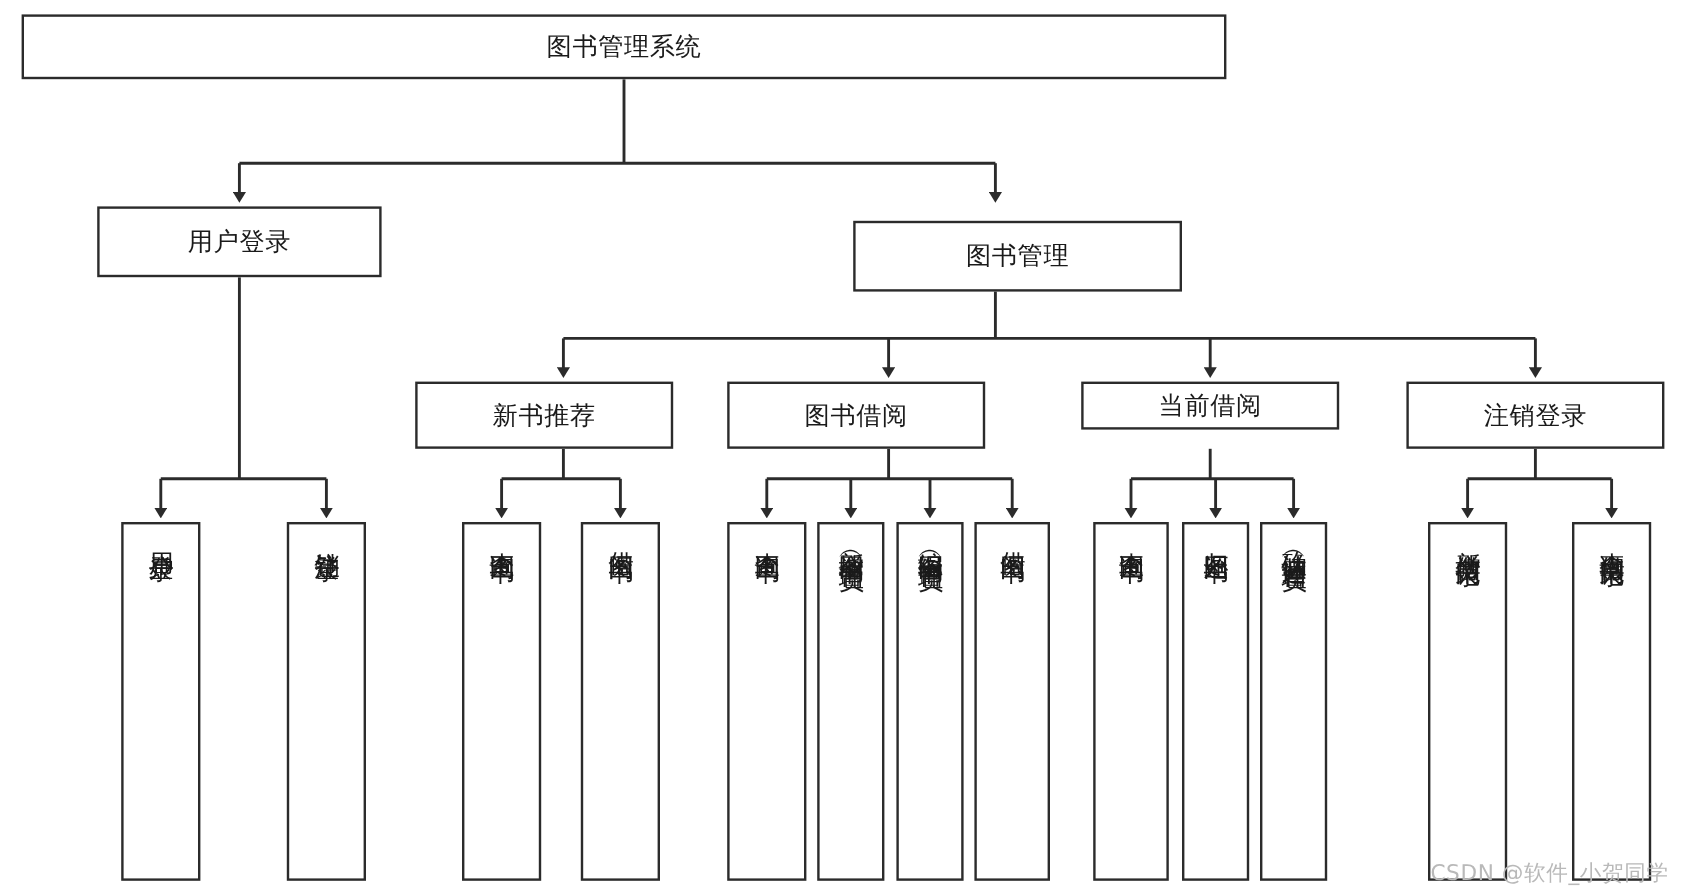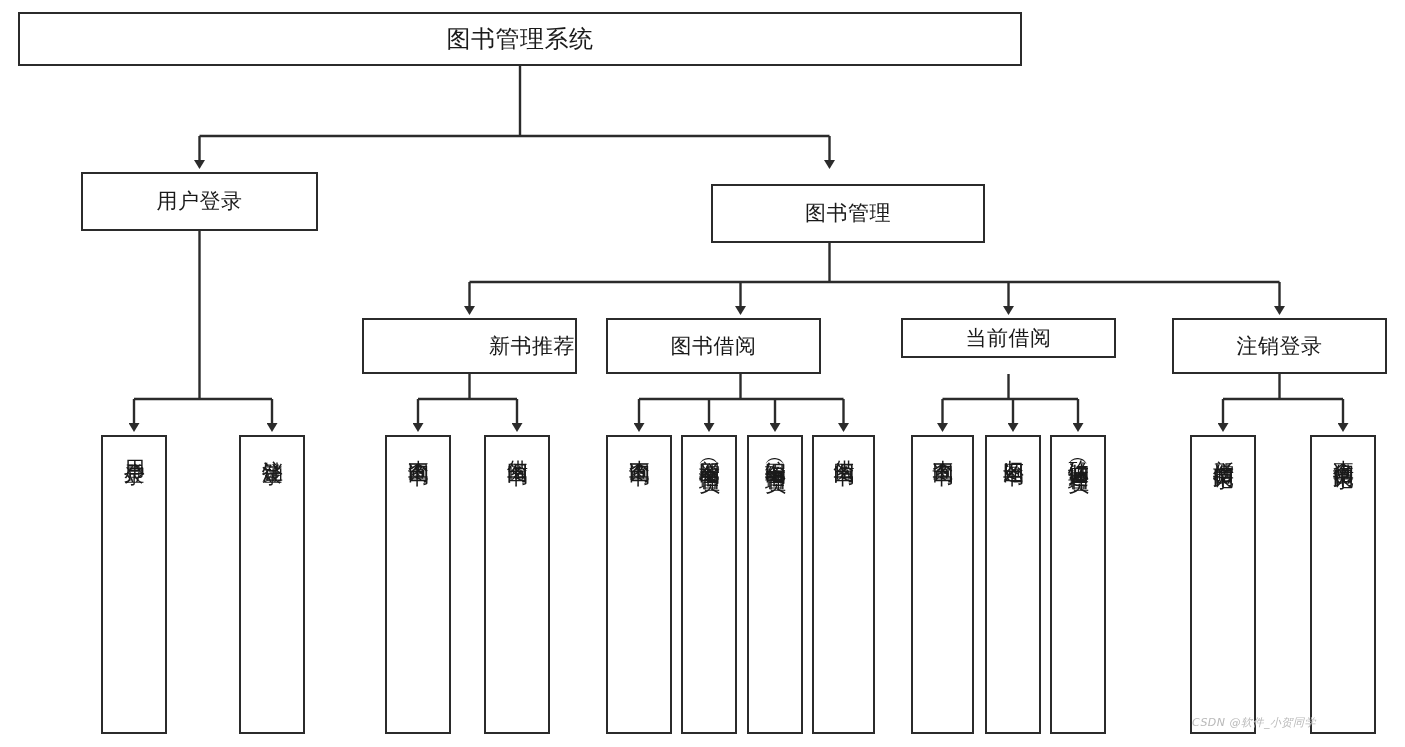--- a/index.html
+++ b/index.html
@@ -50,29 +50,28 @@
     padding-top: 6px;
   }
   .node.v .label {
     writing-mode: vertical-rl;
     text-orientation: upright;
     font-size: 21px;
     letter-spacing: 2px;
     line-height: 1;
     margin: 0 auto;
   }
-  .node.root .label { font-size: 24px; }
+  .node.root .label { font-size: 21px; }
   .watermark {
     position: absolute;
-    font-size: 11px;
+    font-size: 18px;
     color: #b9b9b9;
     white-space: nowrap;
     letter-spacing: 0.5px;
     font-family: "DejaVu Sans", "Liberation Sans", sans-serif;
-    font-style: italic;
   }
 </style>
 </head>
 <body>
 
 <div id="canvas">
   <svg class="wires" viewBox="0 0 1405 747">
     <defs>
       <marker id="arrow" markerWidth="9" markerHeight="11" refX="1" refY="5.5" orient="auto" markerUnits="userSpaceOnUse">
         <path d="M0,0 L9,5.5 L0,11 Z" fill="#2b2b2b"></path>
@@ -118,21 +117,21 @@
   <div id="node-layer">
       <div class="node h root" style="left: 18px; top: 12px; width: 1004px; height: 54px;">
         <span class="label">图书管理系统</span>
       </div>
       <div class="node h" style="left: 81px; top: 172px; width: 237px; height: 59px;">
         <span class="label">用户登录</span>
       </div>
       <div class="node h" style="left: 711px; top: 184px; width: 274px; height: 59px;">
         <span class="label">图书管理</span>
       </div>
-      <div class="node h" style="left: 362px; top: 318px; width: 215px; height: 56px; justify-content: flex-end;">
+      <div class="node h" style="left: 346px; top: 318px; width: 215px; height: 56px;">
         <span class="label">新书推荐</span>
       </div>
       <div class="node h" style="left: 606px; top: 318px; width: 215px; height: 56px;">
         <span class="label">图书借阅</span>
       </div>
       <div class="node h" style="left: 901px; top: 318px; width: 215px; height: 40px;">
         <span class="label">当前借阅</span>
       </div>
       <div class="node h" style="left: 1172px; top: 318px; width: 215px; height: 56px;">
         <span class="label">注销登录</span>

